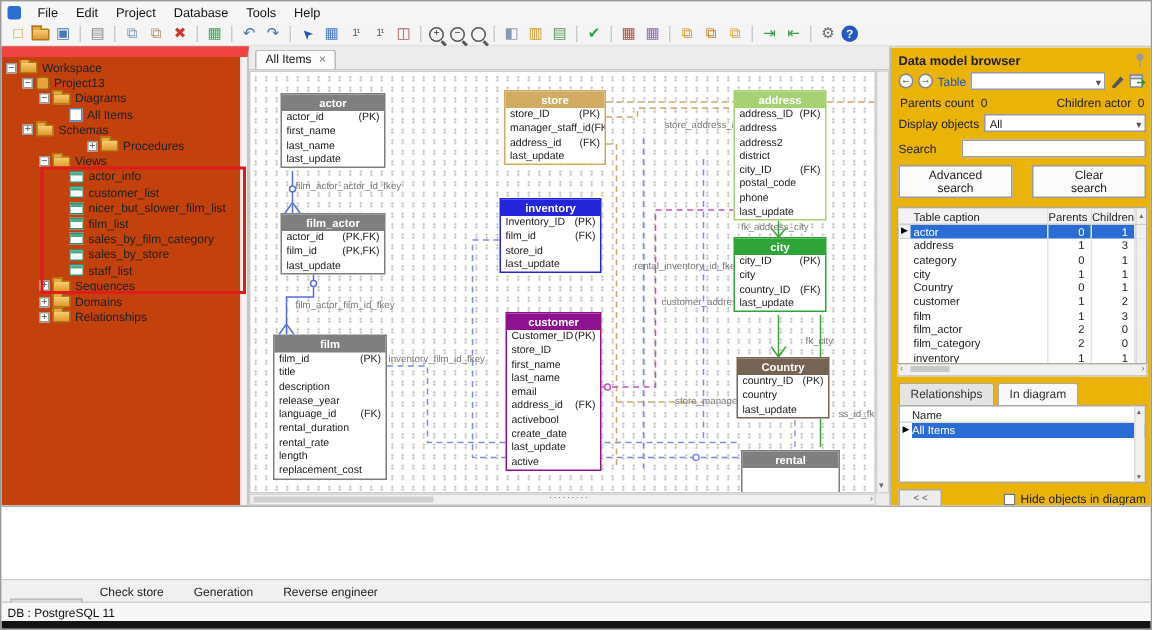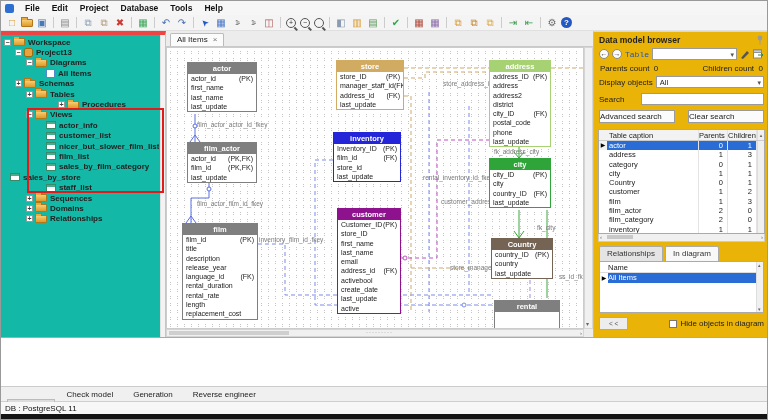--- a/index.html
+++ b/index.html
@@ -5,21 +5,21 @@
   * { box-sizing: border-box; margin:0; padding:0; }
   html,body { background:#888; }
   #app { position:relative; width:768px; height:420px; background:#f2f2f2;
          font-family:"Liberation Sans",sans-serif; color:#222; overflow:hidden;
          border:1px solid #999; }
 
   
   .menubar { position:absolute; left:0; top:0; width:768px; height:14px;
              background:#f6f6f6; display:flex; align-items:center; }
   .appicon { width:9px; height:9px; background:#2d6fd0; border-radius:2px; margin:0 5px 0 4px; }
-  .menu-item { font-size:8.5px; padding:1px 6px; color:#111;font-weight:bold; }
+  .menu-item { font-size:8.5px; padding:1px 6px; color:#111; }
 
   
   .toolbar { position:absolute; left:0; top:14px; width:768px; height:16px;
              background:#f4f4f4; display:flex; align-items:center; padding-left:3px;
              border-bottom:1px solid #e0e0e0; }
   .tbi { width:14px; height:13px; margin:0 1px; display:flex; align-items:center;
          justify-content:center; font-size:10px; line-height:13px; }
   .tb-div { width:1px; height:11px; background:#ccc; margin:0 3px; }
   .tbi.rot { transform:rotate(-135deg); font-size:9px; }
   .tbi.zoom { width:10px; height:10px; border:1px solid #555; border-radius:50%;
@@ -30,21 +30,21 @@
               height:11px; font-size:8px; font-weight:bold; }
   .tbi.folder, .ic-folder { width:12px; height:8px;
         background:linear-gradient(#f7cd72,#e09a2b); border:1px solid #b07818;
         border-radius:1px; position:relative; }
   .tbi.folder::before, .ic-folder::before { content:""; position:absolute; left:-1px; top:-3px;
         width:5px; height:2px; background:#e8ab3c; border:1px solid #b07818; border-bottom:none; }
   .tbi.small1 { font-size:7px; letter-spacing:-1px; }
 
   
   .left-panel { position:absolute; left:0; top:30px; width:165px; height:306px;
-                background:#14b8a6; border-right:1px solid #c5c5c5; border-top:4px solid #ef4444;font-weight:bold; }
+                background:#c2410c; border-right:1px solid #c5c5c5; border-top:7px solid #ef4444; }
   .tree { position:absolute; inset:2px 6px 0 0; overflow:hidden; }
   .tree-row { display:flex; align-items:center; height:10.4px; font-size:8px; white-space:nowrap; }
   .toggle { width:7px; height:7px; border:1px solid #999; background:#fff; font-size:7px;
             line-height:5px; text-align:center; color:#444; margin-right:2px; flex:0 0 auto; }
   .toggle.none { border:none; background:transparent; }
   .tree-ic { margin-right:3px; flex:0 0 auto; display:inline-block; }
   .ic-project { width:9px; height:9px; background:#e8a33d; border:1px solid #a06a10; border-radius:2px; }
   .ic-diagram { width:9px; height:9px; background:#fff; border:1px solid #5588cc; }
   .ic-view { width:10px; height:8px; background:#fff; border:1px solid #3a8a6a; position:relative; }
   .ic-view::before { content:""; position:absolute; left:0; top:0; right:0; height:2px; background:#4aab8a; }
@@ -83,27 +83,27 @@
 
   
   .right-panel { position:absolute; left:592px; top:30px; width:176px; height:306px;
                  background:#eab308; border-left:1px solid #bbb; border-top:1px solid #d8d8d8;
                  font-size:8px; }
   .rp-header { display:flex; justify-content:space-between; align-items:center;
                padding:3px 5px 2px; font-weight:bold; font-size:8.5px; }
   .rp-row { display:flex; align-items:center; gap:3px; padding:1px 5px; }
   .circ-btn { width:10px; height:10px; border:1px solid #888; border-radius:50%; background:#fbfbfb;
               font-size:7px; line-height:8px; text-align:center; color:#333; flex:0 0 auto; }
-  .lbl-blue { color:#1a56c4;font-family:Liberation Mono, monospace; }
+  .lbl-blue { color:#1a56c4; }
   .combo, .search-box { flex:1; height:12px; background:#fff; border:1px solid #9a9a9a;
                         position:relative; padding:1px 3px; font-size:7.5px; }
   .combo::after { content:"▾"; position:absolute; right:2px; top:2px; font-size:7px; color:#555; }
   .rp-counts { display:flex; justify-content:space-between; padding:3px 6px 2px; }
-  .rp-btn { background:#fbfbfb; border:1px solid #9a9a9a; padding:1px 0; font-size:8px;
-            width:76px; }
+  .rp-btn { background:#fbfbfb; border:1px solid #9a9a9a; padding:1px 16px; font-size:8px;
+            width:76px; text-align:center; }
   .rp-btnrow { display:flex; justify-content:space-between; padding:4px 5px 3px; }
   .grid { margin:3px 4px 0; background:#fff; border:1px solid #aaa; height:105px;
           position:relative; overflow:hidden; }
   .grid-head, .grid-row { display:flex; height:10px; line-height:10px; font-size:7.5px; }
   .grid-head { background:#f2f2f2; border-bottom:1px solid #ccc; height:11px; line-height:11px; }
   .gc-gut { width:8px; flex:0 0 auto; text-align:center; font-size:6px; }
   .gc-cap { flex:1; padding-left:2px; border-right:1px solid #e3e3e3; overflow:hidden; }
   .gc-num { width:29px; flex:0 0 auto; text-align:right; padding-right:4px; border-right:1px solid #e3e3e3; }
   .gc-sb { width:7px; flex:0 0 auto; background:#f0f0f0; border-left:1px solid #ddd;
            font-size:5px; text-align:center; color:#666; }
@@ -224,25 +224,20 @@
         <div class="tree-row" style="padding-left: 36px;">
           <span class="toggle none"></span>
           <span class="tree-ic ic-diagram"></span>
           <span>All Items</span>
         </div>
         <div class="tree-row" style="padding-left: 14px;">
           <span class="toggle">+</span>
           <span class="tree-ic ic-folder"></span>
           <span>Schemas</span>
         </div>
-        <div class="tree-row" style="padding-left: 25px;">
-          <span class="toggle">+</span>
-          <span class="tree-ic ic-folder"></span>
-          <span>Tables</span>
-        </div>
         <div class="tree-row" style="padding-left: 25px; margin-left: 32px;">
           <span class="toggle">+</span>
           <span class="tree-ic ic-folder"></span>
           <span>Procedures</span>
         </div>
         <div class="tree-row" style="padding-left: 25px;">
           <span class="toggle">−</span>
           <span class="tree-ic ic-folder"></span>
           <span>Views</span>
         </div>
@@ -264,21 +259,21 @@
         <div class="tree-row" style="padding-left: 36px;">
           <span class="toggle none"></span>
           <span class="tree-ic ic-view"></span>
           <span>film_list</span>
         </div>
         <div class="tree-row" style="padding-left: 36px;">
           <span class="toggle none"></span>
           <span class="tree-ic ic-view"></span>
           <span>sales_by_film_category</span>
         </div>
-        <div class="tree-row" style="">
+        <div class="tree-row" style="padding-left: 36px;">
           <span class="toggle none"></span>
           <span class="tree-ic ic-view"></span>
           <span>sales_by_store</span>
         </div>
         <div class="tree-row" style="padding-left: 36px;">
           <span class="toggle none"></span>
           <span class="tree-ic ic-view"></span>
           <span>staff_list</span>
         </div>
         <div class="tree-row" style="padding-left: 25px;">
@@ -599,21 +594,21 @@
         <path d="M1 9 L7 2 L9 4 L3 10 Z" fill="#555"></path>
       </svg>
       <svg class="inline-ic" width="11" height="10" viewBox="0 0 11 10">
         <rect x="0.5" y="1" width="8" height="8" fill="#fff" stroke="#888"></rect>
         <rect x="0.5" y="1" width="8" height="2.4" fill="#c9d6ea" stroke="#888"></rect>
         <path d="M5 6 L10 6 M8 4 L10 6 L8 8" stroke="#3a8a3a" fill="none"></path>
       </svg>
     </div>
     <div class="rp-counts">
       <span><span>Parents count</span>&nbsp;&nbsp;<span>0</span></span>
-      <span><span>Children count</span>&nbsp;&nbsp;<span>0</span></span>
+      <span><span>Children actor</span>&nbsp;&nbsp;<span>0</span></span>
     </div>
     <div class="rp-row">
       <span>Display objects</span>
       <span class="combo">All</span>
     </div>
     <div class="rp-row" style="margin-top:3px">
       <span>Search</span>
       <span class="search-box" style="margin-left:14px"></span>
     </div>
     <div class="rp-btnrow">
@@ -730,21 +725,21 @@
         <span class="chk"></span>
         <span>Hide objects in diagram</span>
       </span>
     </div>
   </div>
 
   <div class="bottom-panel"></div>
 
   <div class="bottom-tabs">
       <span class="b-tab active">General</span>
-      <span class="b-tab">Check model</span>
+      <span class="b-tab">Check store</span>
       <span class="b-tab">Generation</span>
       <span class="b-tab">Reverse engineer</span>
     </div>
 
   <div class="statusbar">
     <span>DB : PostgreSQL 11</span>
   </div>
   <div class="black-strip"></div>
 </div>
 

